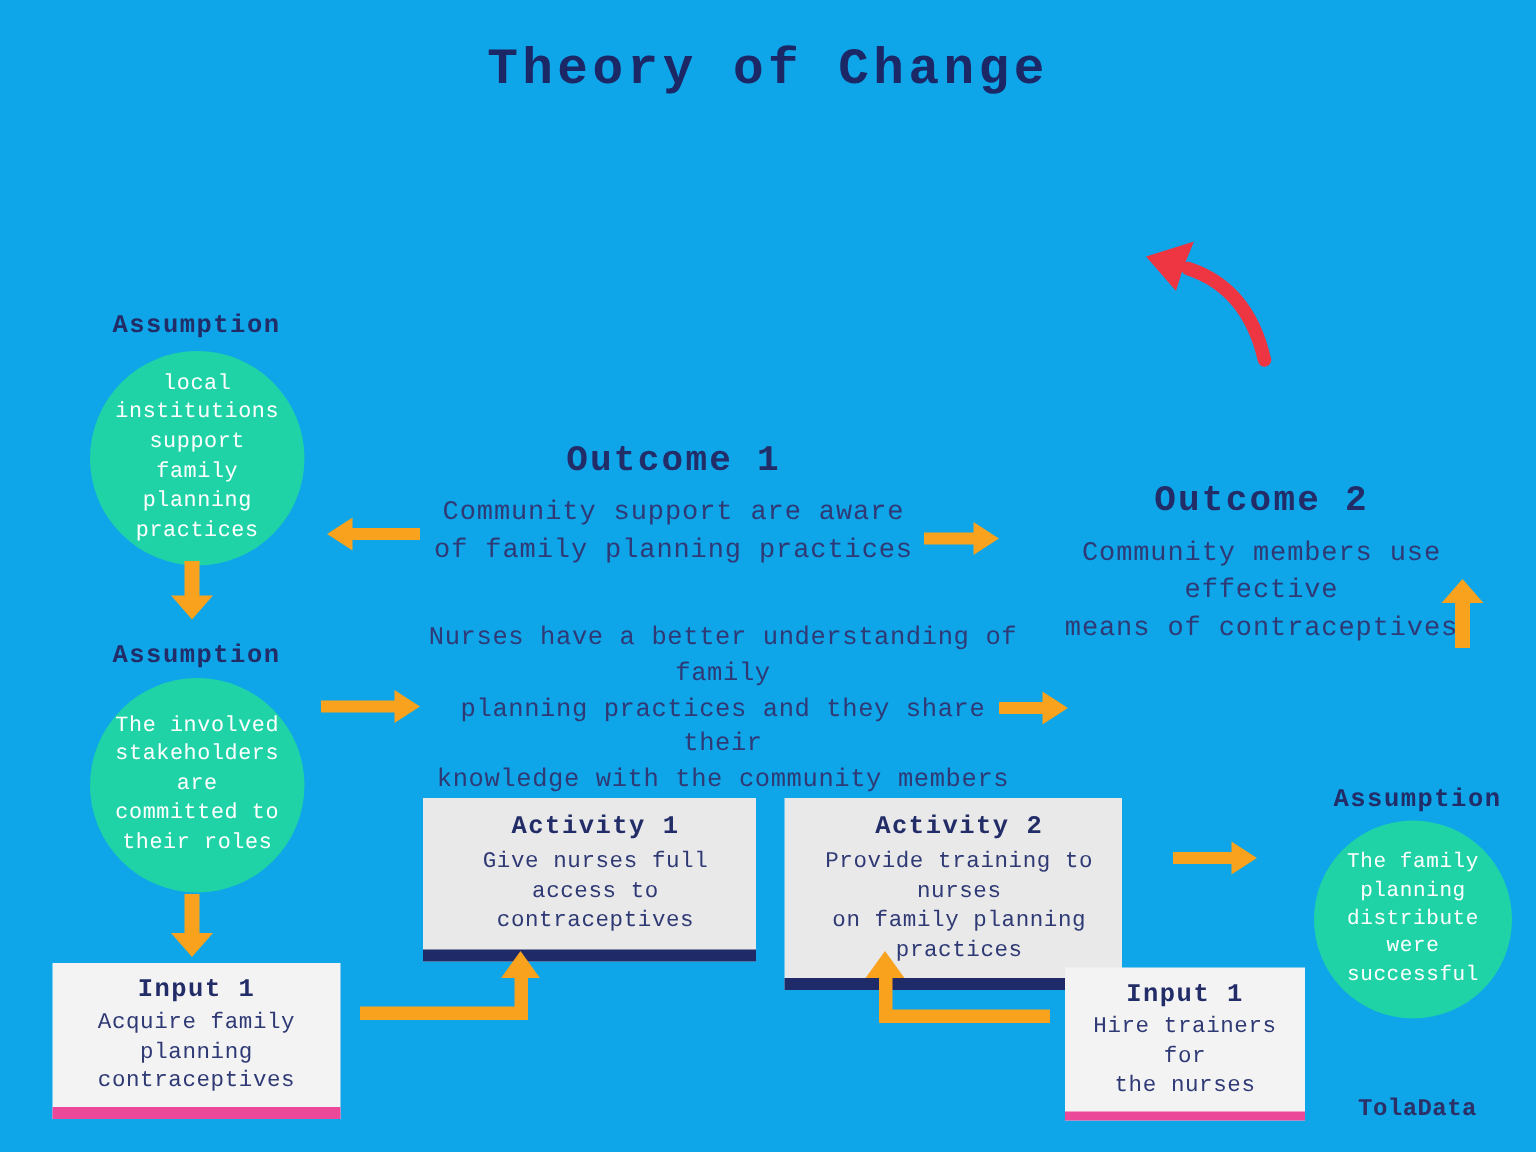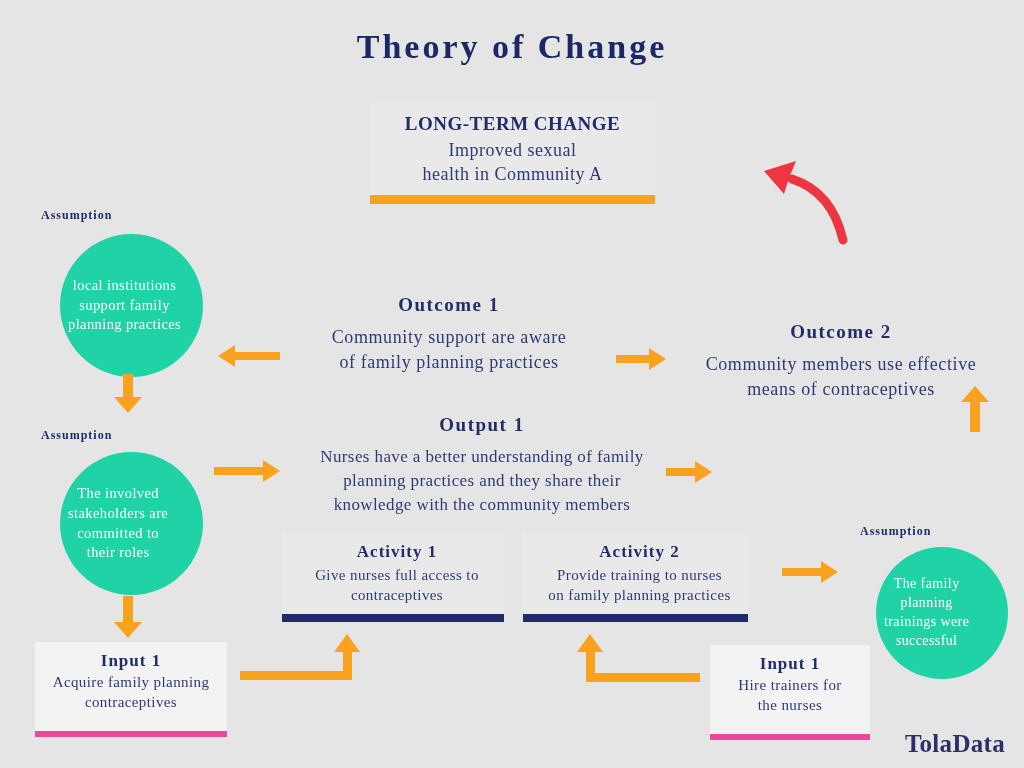--- a/index.html
+++ b/index.html
@@ -1,74 +1,69 @@
 <!DOCTYPE html>
 <html><head>
 <meta charset="utf-8">
 <style>
   html,body{margin:0;padding:0;background:#ffffff;}
   .canvas{
-    position:relative;width:1024px;height:768px;background:#e5e5e5;
-    font-family:Liberation Serif, serif;overflow:hidden;
+    position:relative;width:1024px;height:768px;background:#0ea5e9;
+    font-family:Liberation Mono, monospace;overflow:hidden;
   }
   .pre{white-space:pre-line;}
   .title{
     position:absolute;left:0;top:28px;width:1024px;text-align:center;
     font-size:34px;font-weight:800;letter-spacing:3px;color:#1c2766;
   }
   
   .gbox{position:absolute;text-align:center;box-sizing:border-box;}
   .ltc{left:370px;top:102px;width:285px;background:#e9e9ea;border-bottom:9px solid #f9a21d;padding:11px 6px 8px 6px;}
   .ltc .bh{font-size:19px;font-weight:bold;letter-spacing:0.5px;color:#222c67;margin-bottom:3px;}
   .ltc .bt{font-size:18px;color:#2f3a75;line-height:1.35;letter-spacing:0.5px;}
   .activity{top:532px;background:#e9e9ea;border-bottom:8px solid #1f2a68;padding:10px 4px 9px 12px;}
   .activity .bh{font-size:17px;font-weight:bold;letter-spacing:1px;color:#222c67;margin-bottom:4px;}
   .activity .bt{font-size:15px;color:#2f3a75;line-height:1.3;letter-spacing:0.4px;}
-  .inputbox{background:#f3f3f4;border-bottom:6px solid #ec4899;padding:9px 4px 19px 4px;}
+  .inputbox{background:#f3f3f4;border-bottom:8px solid #ec4899;padding:9px 4px 7px 4px;}
   .inputbox .bh{font-size:17px;font-weight:bold;letter-spacing:1px;color:#222c67;margin-bottom:2px;}
   .inputbox .bt{font-size:15px;color:#2f3a75;line-height:1.3;letter-spacing:0.4px;text-align:center;}
   
   .tblock{position:absolute;text-align:center;}
-  .tblock .bh{font-size:19px;font-weight:bold;letter-spacing:1.5px;color:#222c67;margin-bottom:9px;}
+  .tblock .bh{font-size:24px;font-weight:bold;letter-spacing:1.5px;color:#222c67;margin-bottom:9px;}
   .tblock .bt{color:#2f3a75;line-height:1.4;}
   .o18{font-size:18px;letter-spacing:0.6px;}
   .o17{font-size:17px;letter-spacing:0.4px;}
   
-  .alabel{position:absolute;font-size:12px;font-weight:bold;letter-spacing:1px;color:#222c67;}
+  .alabel{position:absolute;text-align:center;font-size:17px;font-weight:bold;letter-spacing:1px;color:#222c67;}
   .circle{
     position:absolute;border-radius:50%;background:#1fd3a6;color:#ffffff;
     display:flex;align-items:center;justify-content:flex-start;text-align:center;
     font-size:14.5px;line-height:1.35;letter-spacing:0.4px;box-sizing:border-box;padding:0 8px;
   }
   
   .arrow{position:absolute;}
   .sh{position:absolute;background:#f9a21d;}
   .tri{position:absolute;width:0;height:0;}
   .ar-right .sh{left:0;right:15px;top:7px;height:8px;}
   .ar-right .tri{right:0;top:0;border-top:11px solid transparent;border-bottom:11px solid transparent;border-left:17px solid #f9a21d;}
   .ar-left .sh{left:15px;right:0;top:7px;height:8px;}
   .ar-left .tri{left:0;top:0;border-top:11px solid transparent;border-bottom:11px solid transparent;border-right:17px solid #f9a21d;}
   .ar-down .sh{left:9px;width:10px;top:0;bottom:15px;}
   .ar-down .tri{left:0;bottom:0;border-left:14px solid transparent;border-right:14px solid transparent;border-top:16px solid #f9a21d;}
   .ar-up .sh{left:9px;width:10px;top:15px;bottom:0;}
   .ar-up .tri{left:0;top:0;border-left:14px solid transparent;border-right:14px solid transparent;border-bottom:16px solid #f9a21d;}
-  .logo{position:absolute;left:885px;top:730px;width:120px;text-align:right;font-size:25px;font-weight:800;color:#2b3166;letter-spacing:0.3px;}
+  .logo{position:absolute;left:885px;top:730px;width:120px;text-align:center;font-size:16px;font-weight:800;color:#2b3166;letter-spacing:0.3px;}
 </style>
 </head>
 <body>
 
 <div class="canvas">
 
   <div class="title">Theory of Change</div>
 
-  <div class="gbox ltc">
-    <div class="bh">LONG-TERM CHANGE</div>
-    <div class="bt pre">Improved sexual
-health in Community A</div>
-  </div>
 
   <svg style="position:absolute;left:748px;top:152px;" width="115" height="105" viewBox="0 0 115 105">
     <path d="M 95 88 Q 84 40 44 27" fill="none" stroke="#ed3642" stroke-width="9" stroke-linecap="round"></path>
     <polygon points="16,19 48,9 41,26 36,42" fill="#ed3642"></polygon>
   </svg>
 
   <div class="alabel" style="left:41px;top:208px;width:180px;">Assumption</div>
   <div class="circle" style="left:60px;top:234px;width:143px;height:143px;">
     <span class="pre">local institutions
 support family
@@ -115,21 +110,20 @@
       <span class="tri"></span>
   </div>
 
   <div class="tblock" style="left:670px;top:297px;width:342px;margin-top:24px;">
     <div class="bh">Outcome 2</div>
     <div class="bt o18 pre">Community members use effective
 means of contraceptives</div>
   </div>
 
   <div class="tblock" style="left:282px;top:414px;width:400px;">
-    <div class="bh">Output 1</div>
     <div class="bt o17 pre">Nurses have a better understanding of family
 planning practices and they share their
 knowledge with the community members</div>
   </div>
 
   <div class="arrow ar-right" style="left:214px;top:460px;width:66px;height:22px;">
     <span class="sh"></span>
       <span class="tri"></span>
   </div>
 
@@ -158,21 +152,21 @@
 
   <div class="arrow ar-right" style="left:782px;top:561px;width:56px;height:22px;">
     <span class="sh"></span>
       <span class="tri"></span>
   </div>
 
   <div class="alabel" style="left:860px;top:524px;width:170px;">Assumption</div>
   <div class="circle" style="left:876px;top:547px;width:132px;height:132px;font-size:14px;">
     <span class="pre">The family
 planning
-trainings were
+distribute were
 successful</span>
   </div>
 
   <div class="gbox inputbox" style="left:710px;top:645px;width:160px;border-bottom-width:6px;">
     <div class="bh">Input 1</div>
     <div class="bt pre">Hire trainers for
 the nurses</div>
   </div>
 
   <div class="arrow" style="left:240px;top:632px;width:122px;height:49px;">

